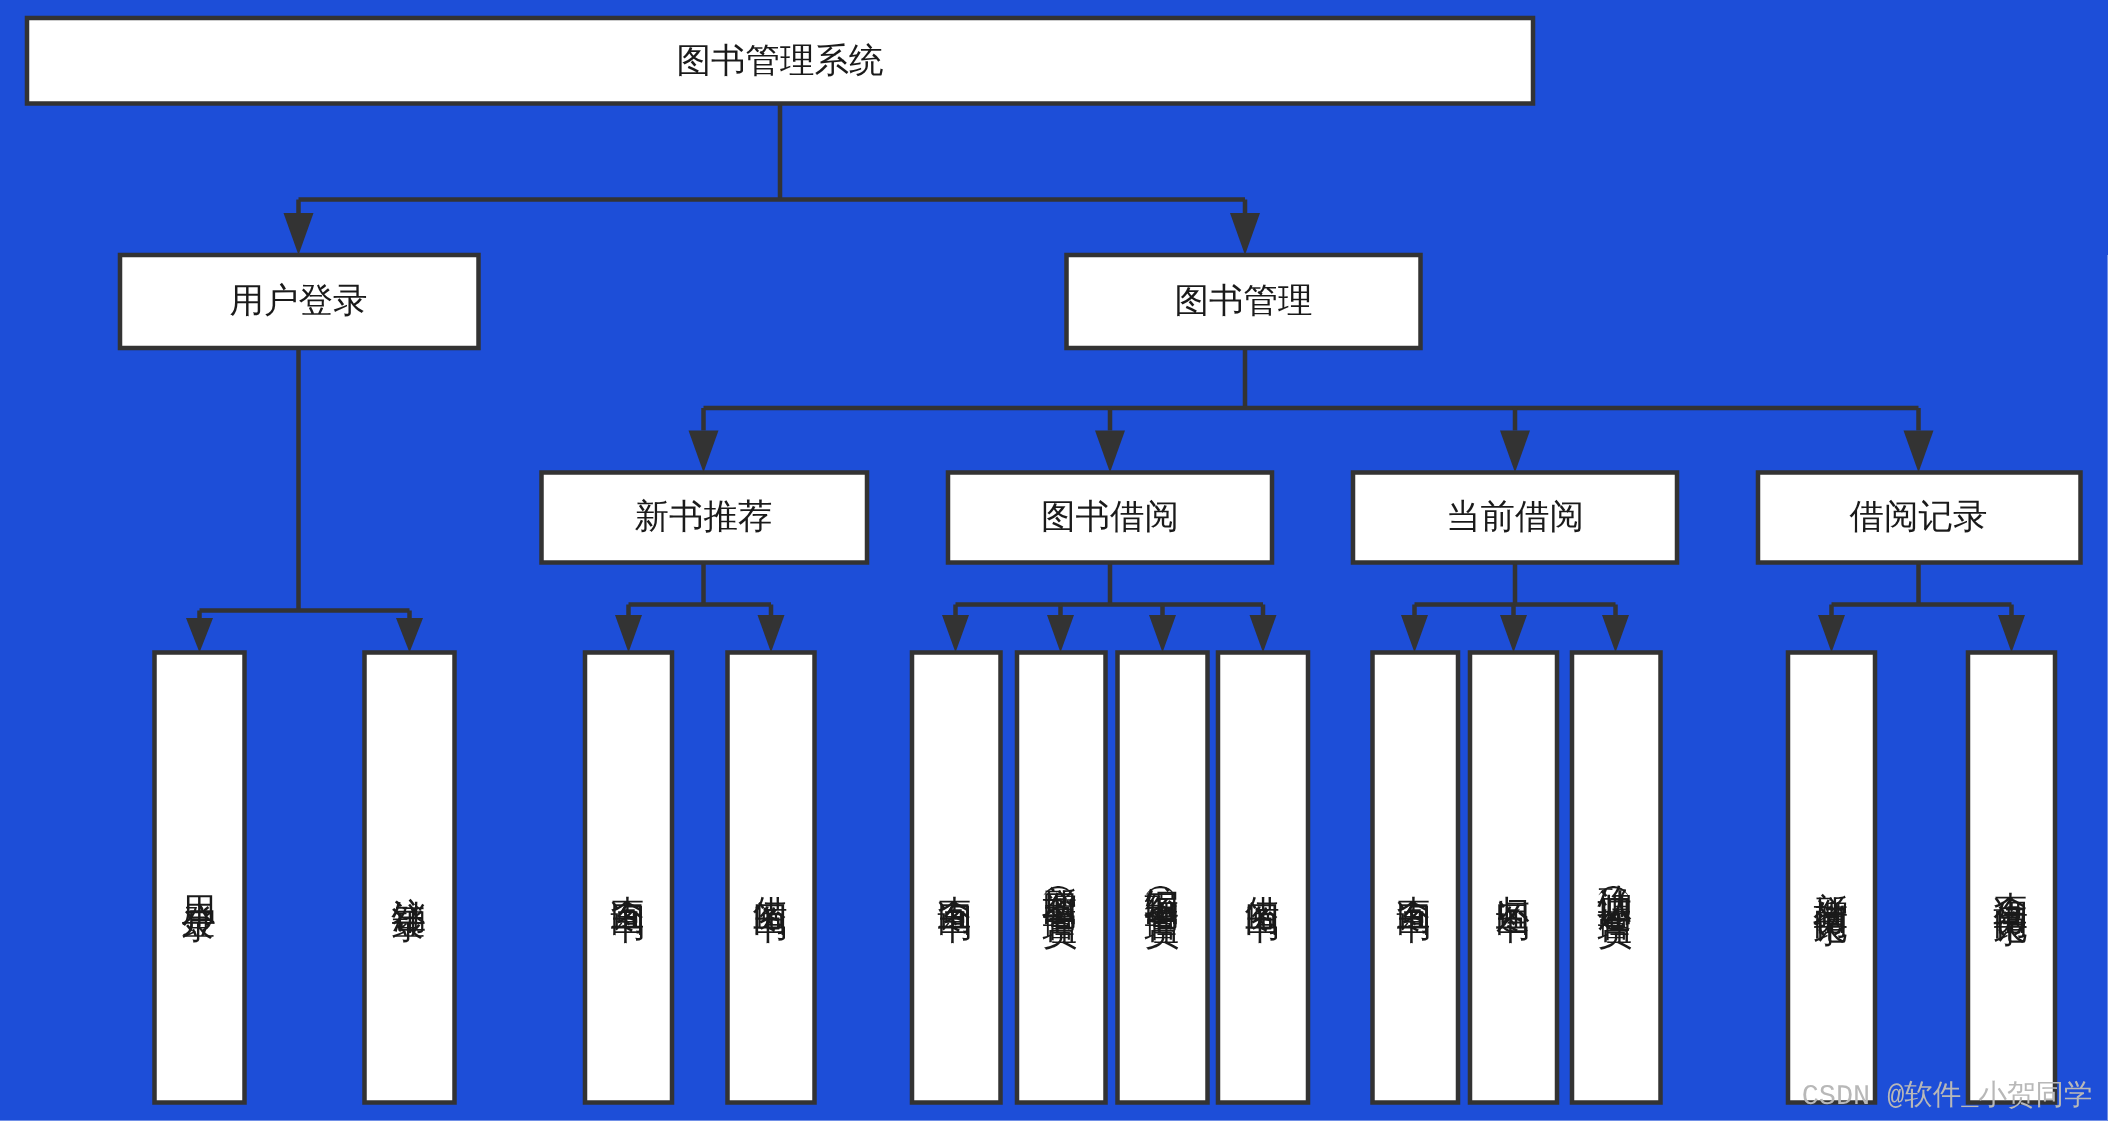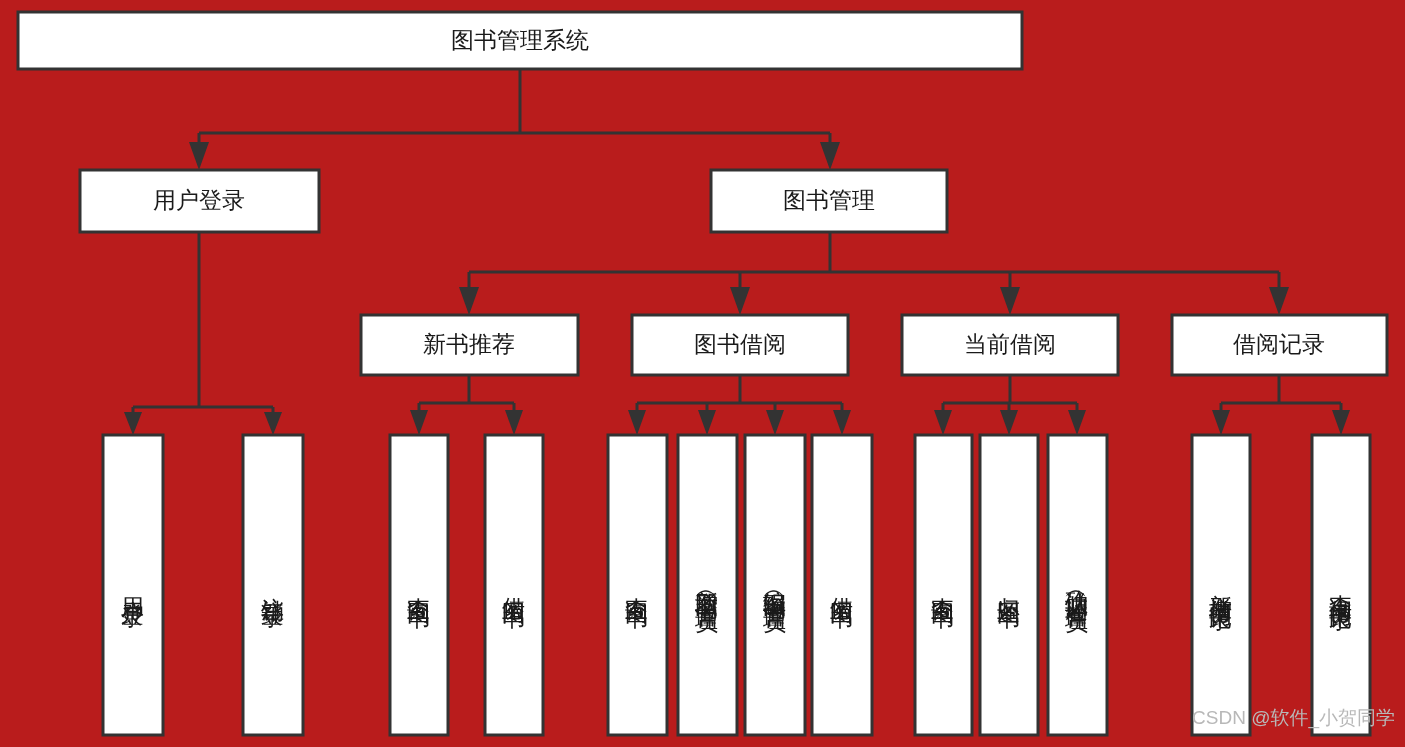--- a/index.html
+++ b/index.html
@@ -10,21 +10,21 @@
   body {
     width: 1405px;
     height: 747px;
     font-family: "Liberation Sans", sans-serif;
     overflow: hidden;
   }
   #diagram-root {
     position: relative;
     width: 1405px;
     height: 747px;
-    background: #b91c1c;
+    background: #1d4ed8;
   }
   svg.flowchart {
     position: absolute;
     left: 0;
     top: 0;
     width: 1405px;
     height: 747px;
     display: block;
   }
   .node-rect {
@@ -53,22 +53,22 @@
     fill: #1a1a1a;
     writing-mode: vertical-rl;
     text-orientation: upright;
     dominant-baseline: central;
     text-anchor: middle;
     letter-spacing: 3px;
   }
   .watermark-text {
     position: absolute;
     right: 10px;
-    bottom: 16px;
-    font-family: Liberation Sans, sans-serif;
+    bottom: 4px;
+    font-family: Liberation Mono, monospace;
     font-size: 19px;
     color: #b8b8b8;
     white-space: nowrap;
     user-select: none;
   }
 </style>
 </head>
 <body>
 
 <div id="diagram-root">

